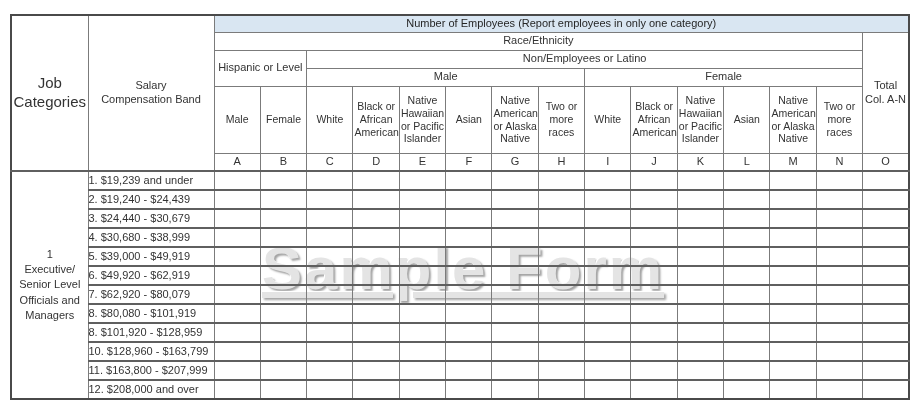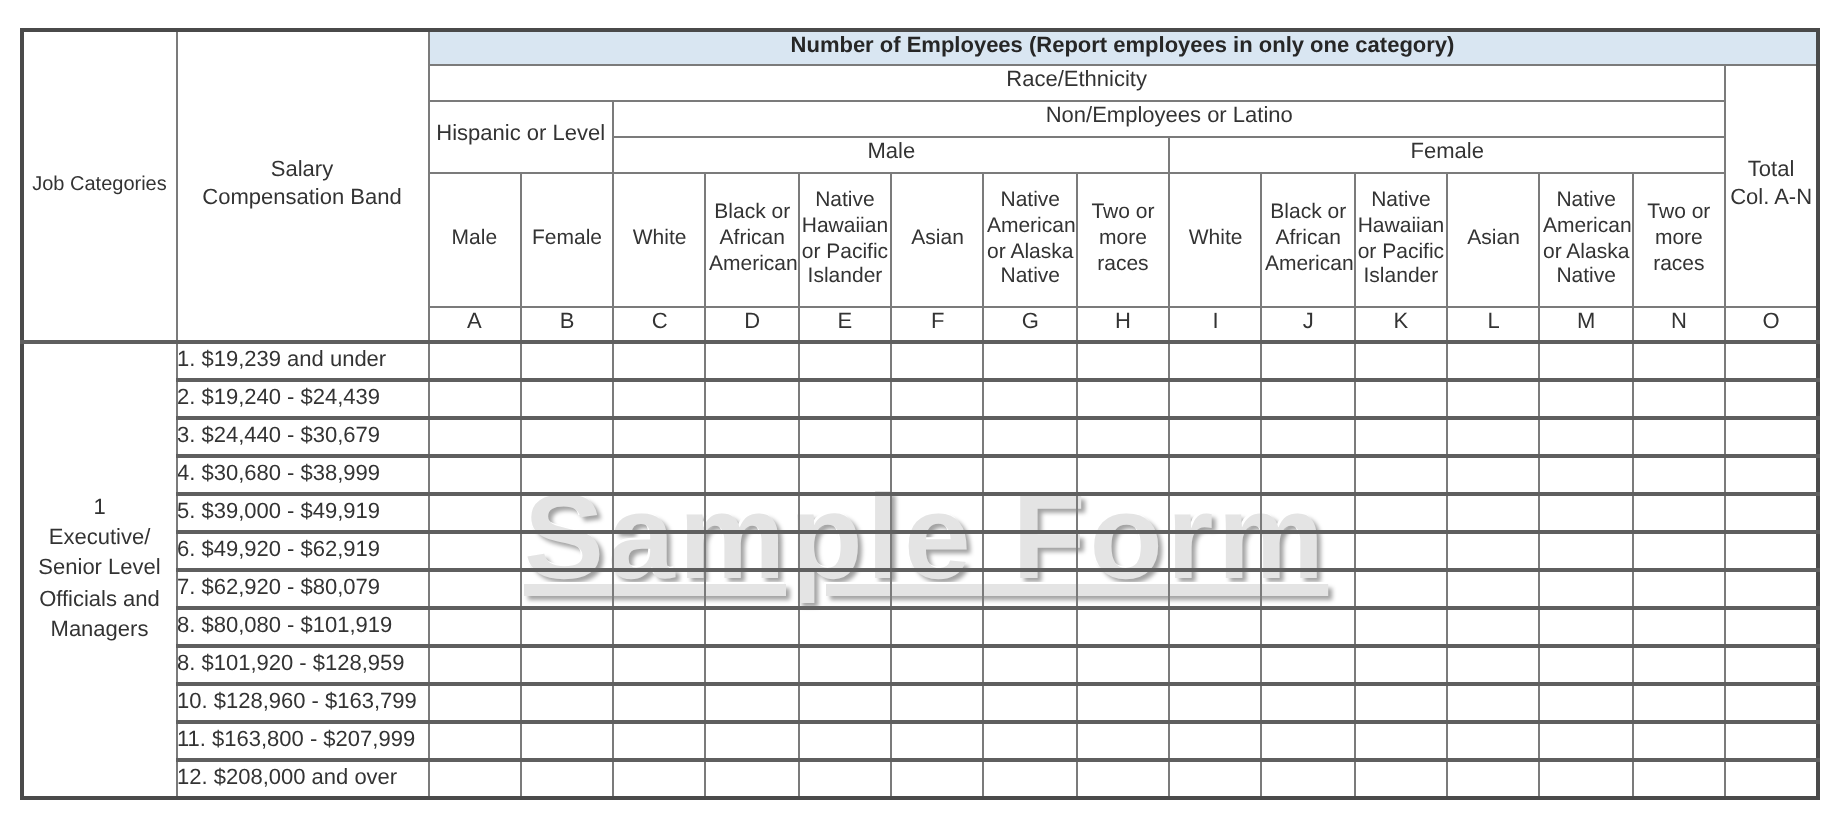--- a/index.html
+++ b/index.html
@@ -25,24 +25,24 @@
     width: 900px; border-collapse: collapse; table-layout: fixed;
     border: 2px solid #4a4a4a;
     font-size: 11px; color: #333333;
   }
   td {
     border: 1px solid #7b7b7b;
     text-align: center; vertical-align: middle;
     padding: 0; overflow: hidden; line-height: 1.25;
   }
   td.hdr  { background: #ffffff; margin-left: 44px; }
-  td.blue { background: #d9e6f2; font-weight: bold; color: #262626; }
+  td.blue { background: #d9e6f2; font-weight: normal; color: #262626; }
   td.race { font-size: 10.5px; line-height: 1.22; background: #ffffff; padding: 0 1px; }
   td.pre  { white-space: pre-line; }
-  td.jobcat { font-size: 10px; }
+  td.jobcat { font-size: 15px; }
   td.jobcell { background: #ffffff; line-height: 1.4; font-size: 11px; }
   td.band {
     text-align: left; padding-left: 0; background: #ffffff;
     white-space: nowrap; font-size: 11px;
   }
   td.cnt { background: transparent; }
   tr.hr1 { height: 17px; }
   tr.hr2, tr.hr3, tr.hr4 { height: 18px; }
   tr.hr5 { height: 67px; }
   tr.hr6 { height: 18px; }

